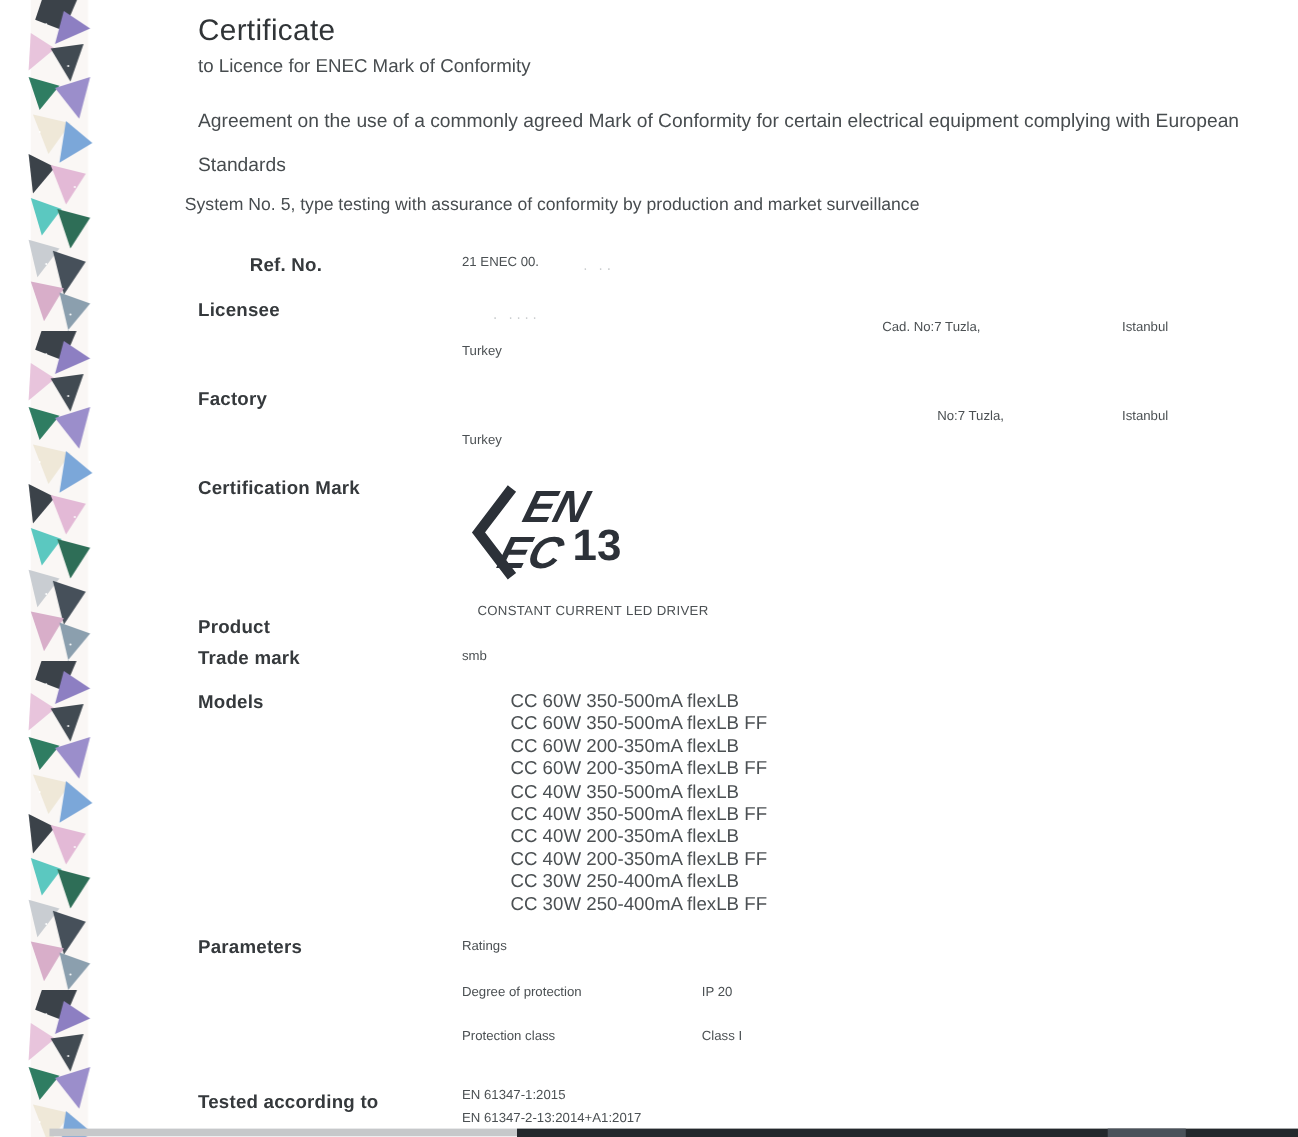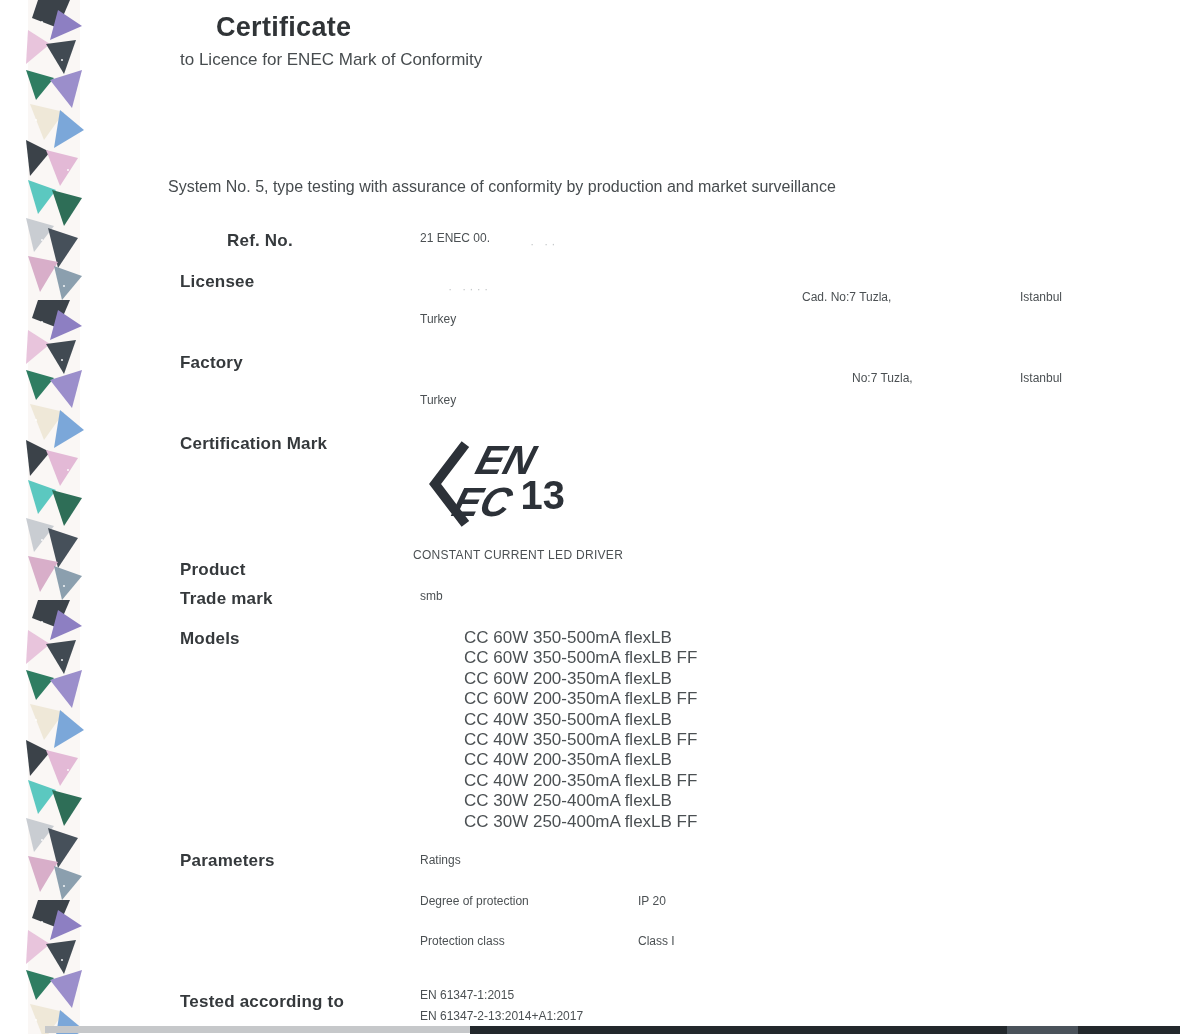--- a/index.html
+++ b/index.html
@@ -1,21 +1,21 @@
 <!DOCTYPE html>
 <html><head>
 <meta charset="utf-8">
 <style>
   html,body{margin:0;padding:0;background:#ffffff;}
   body{font-family:"Liberation Sans", sans-serif;}
   #page{position:relative;width:1180px;height:1034px;background:#ffffff;overflow:hidden;color:#3f4447;}
   .abs{position:absolute;}
   .label{font-weight:bold;color:#35393c;font-size:17px;letter-spacing:.2px;}
   .val{color:#4b5053;font-size:12px;}
-  .title{font-weight:bold;color:#303437;font-size:27px;letter-spacing:.3px;margin-left:36px;}
+  .title{font-weight:normal;color:#303437;font-size:27px;letter-spacing:.3px;}
   .subtitle{color:#474c4f;font-size:17px;}
   .para{color:#474c4f;font-size:17.5px;line-height:40px;width:975px;}
   .models-list div{font-size:17px;line-height:20.4px;color:#4b5053;white-space:nowrap;}
   .faint{color:#9aa0a3;opacity:.55;font-size:13px;letter-spacing:3px;}
   .bar-gray{background:#c6c8ca;}
   .bar-black{background:#23282c;}
   .bar-black-light{background:#4a525a;}
 </style>
 </head>
 <body>
@@ -48,20 +48,21 @@
         <circle cx="56" cy="170" r="0.9" fill="#ffffff"></circle>
         <circle cx="30" cy="240" r="0.9" fill="#ffffff"></circle>
         <circle cx="52" cy="286" r="0.9" fill="#ffffff"></circle>
       </pattern>
     </defs>
     <rect x="0" y="0" width="82" height="1034" fill="url(#foil)"></rect>
   </svg>
 
   <div class="abs title" style="left:180px;top:12px;">Certificate</div>
   <div class="abs subtitle" style="left:180px;top:50px;">to Licence for ENEC Mark of Conformity</div>
+  <div class="abs para" style="left:180px;top:89px;">Agreement on the use of a commonly agreed Mark of Conformity for certain electrical equipment complying with European Standards</div>
   <div class="abs subtitle" style="left:168px;top:178px;font-size:16px;">System No. 5, type testing with assurance of conformity by production and market surveillance</div>
 
   <div class="abs label" style="left:180px;top:231px;margin-left:47px;">Ref. No.</div>
   <div class="abs val" style="left:420px;top:231px;">21 ENEC 00.</div>
   <div class="abs faint" style="left:530px;top:236px;">· ··</div>
 
   <div class="abs label" style="left:180px;top:272px;">Licensee</div>
   <div class="abs faint" style="left:448px;top:281px;">· ····</div>
   <div class="abs val" style="left:802px;top:290px;">Cad. No:7 Tuzla,</div>
   <div class="abs val" style="left:1020px;top:290px;">Istanbul</div>
@@ -78,21 +79,21 @@
       <g transform="skewX(-16)" font-family="'Liberation Sans',sans-serif" font-weight="bold" font-style="italic" fill="#2c3138">
         <text x="72" y="40" font-size="43">EN</text>
         <text x="60" y="84" font-size="43">EC</text>
       </g>
       <path d="M52,8 L20,50 L52,92" fill="none" stroke="#2c3138" stroke-width="10"></path>
       <text x="110" y="76" font-size="42" font-weight="bold" font-family="'Liberation Sans',sans-serif">13</text>
     </g>
   </svg>
 
   <div class="abs label" style="left:180px;top:548px;margin-top:12px;">Product</div>
-  <div class="abs val" style="left:413px;top:548px;letter-spacing:.3px;">CONSTANT CURRENT LED DRIVER</div>
+  <div class="abs val" style="left:434px;top:548px;letter-spacing:.3px;">CONSTANT CURRENT LED DRIVER</div>
 
   <div class="abs label" style="left:180px;top:589px;">Trade mark</div>
   <div class="abs val" style="left:420px;top:589px;">smb</div>
 
   <div class="abs label" style="left:180px;top:629px;">Models</div>
   <div class="abs models-list" style="left:464px;top:628px;">
     <div>CC 60W 350-500mA flexLB</div>
     <div>CC 60W 350-500mA flexLB FF</div>
     <div>CC 60W 200-350mA flexLB</div>
     <div>CC 60W 200-350mA flexLB FF</div>

